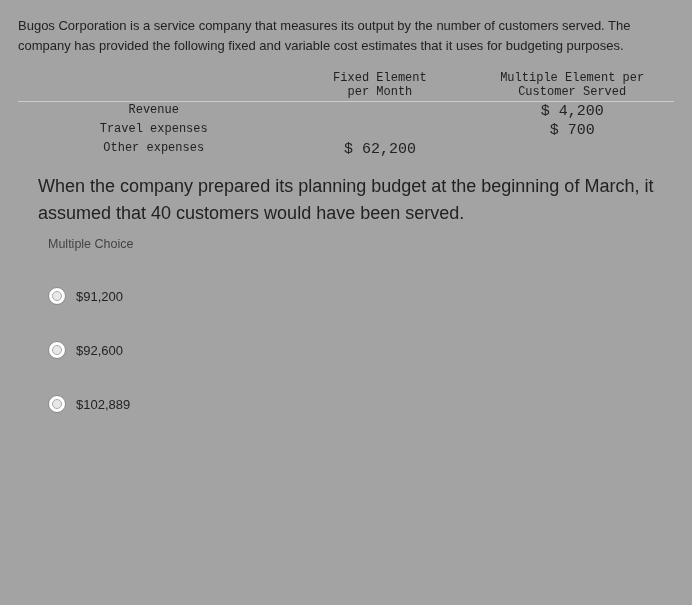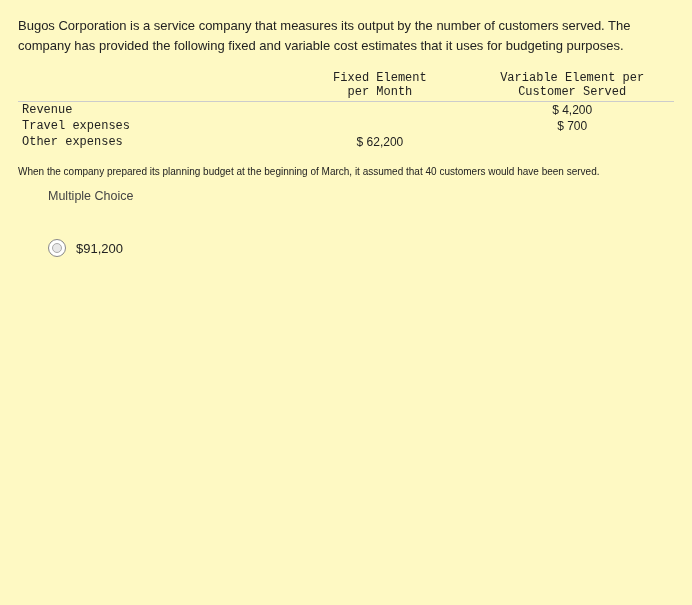--- a/index.html
+++ b/index.html
@@ -11,21 +11,21 @@
     body {
       background: #f0f0f0;
       font-family: Arial, sans-serif;
       font-size: 13px;
       color: #222;
       width: 692px;
       min-height: 605px;
     }
 
     .page-container {
-      background: #fef9c3;
+      background: #a3a3a3;
       width: 692px;
       min-height: 605px;
       padding: 16px 18px 20px 18px;
     }
 
     .intro-text {
       font-size: 13px;
       line-height: 1.5;
       margin-bottom: 14px;
     }
@@ -54,41 +54,43 @@
       width: 160px;
     }
 
     .cost-table thead tr th.col-variable {
       width: 180px;
     }
 
     .cost-table tbody tr td {
       padding: 1px 4px;
       vertical-align: top;
+      text-align: center;
     }
 
     .cost-table tbody tr td.label-col {
       font-family: 'Courier New', monospace;
       font-size: 12px;
     }
 
     .cost-table tbody tr td.value-col {
       text-align: center;
-      font-family: Liberation Sans, sans-serif;
-      font-size: 12px;
+      font-family: Liberation Mono, monospace;
+      font-size: 15px;
     }
 
     .row-group-revenue td {
       padding-top: 6px;
     }
 
     .paragraph-text {
-      font-size: 10px;
+      font-size: 18px;
       line-height: 1.5;
       margin-bottom: 10px;
+      margin-left: 20px;
     }
 
     .multiple-choice-label {
       font-size: 12.5px;
       color: #444;
       margin-left: 30px;
       margin-bottom: 26px;
     }
 
     .options-list {
@@ -144,21 +146,21 @@
   <div class="table-wrapper">
     <table class="cost-table">
       <thead>
         <tr class="header-underline">
           <th style="width:240px; text-align:left;"></th>
           <th class="col-fixed">
             <span>Fixed Element</span><br>
             <span>per Month</span>
           </th>
           <th class="col-variable">
-            <span>Variable Element per</span><br>
+            <span>Multiple Element per</span><br>
             <span>Customer Served</span>
           </th>
         </tr>
       </thead>
       <tbody>
 
         <tr class="row-group-revenue">
           <td class="label-col">Revenue</td>
           <td class="value-col"></td>
           <td class="value-col">$ 4,200</td>
@@ -185,15 +187,27 @@
 
   <div class="multiple-choice-label">Multiple Choice</div>
 
   <ul class="options-list">
     <li class="option-item">
       <div class="radio-btn">
         <div class="radio-inner"></div>
       </div>
       <span class="option-text">$91,200</span>
     </li>
+    <li class="option-item">
+      <div class="radio-btn">
+        <div class="radio-inner"></div>
+      </div>
+      <span class="option-text">$92,600</span>
+    </li>
+    <li class="option-item">
+      <div class="radio-btn">
+        <div class="radio-inner"></div>
+      </div>
+      <span class="option-text">$102,889</span>
+    </li>
   </ul>
 
 </div>
 
 </body></html>

